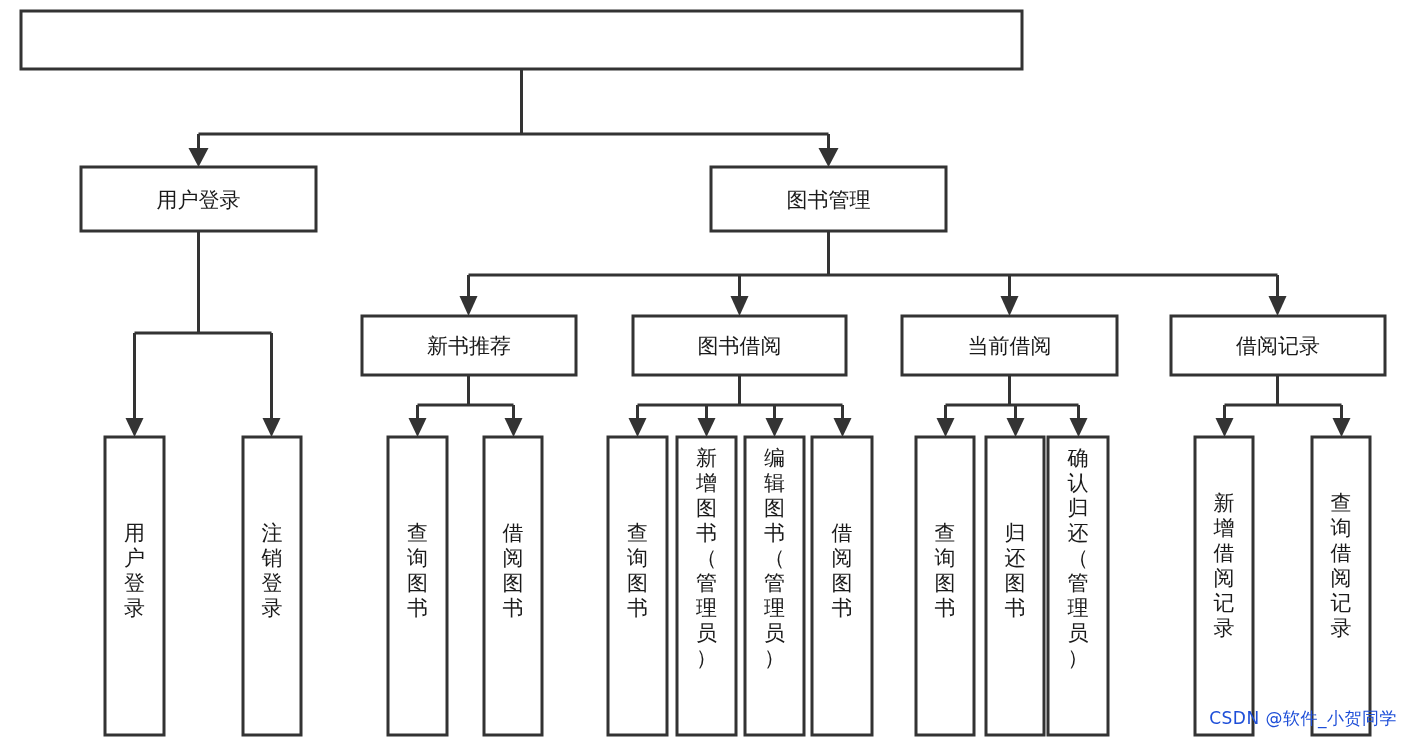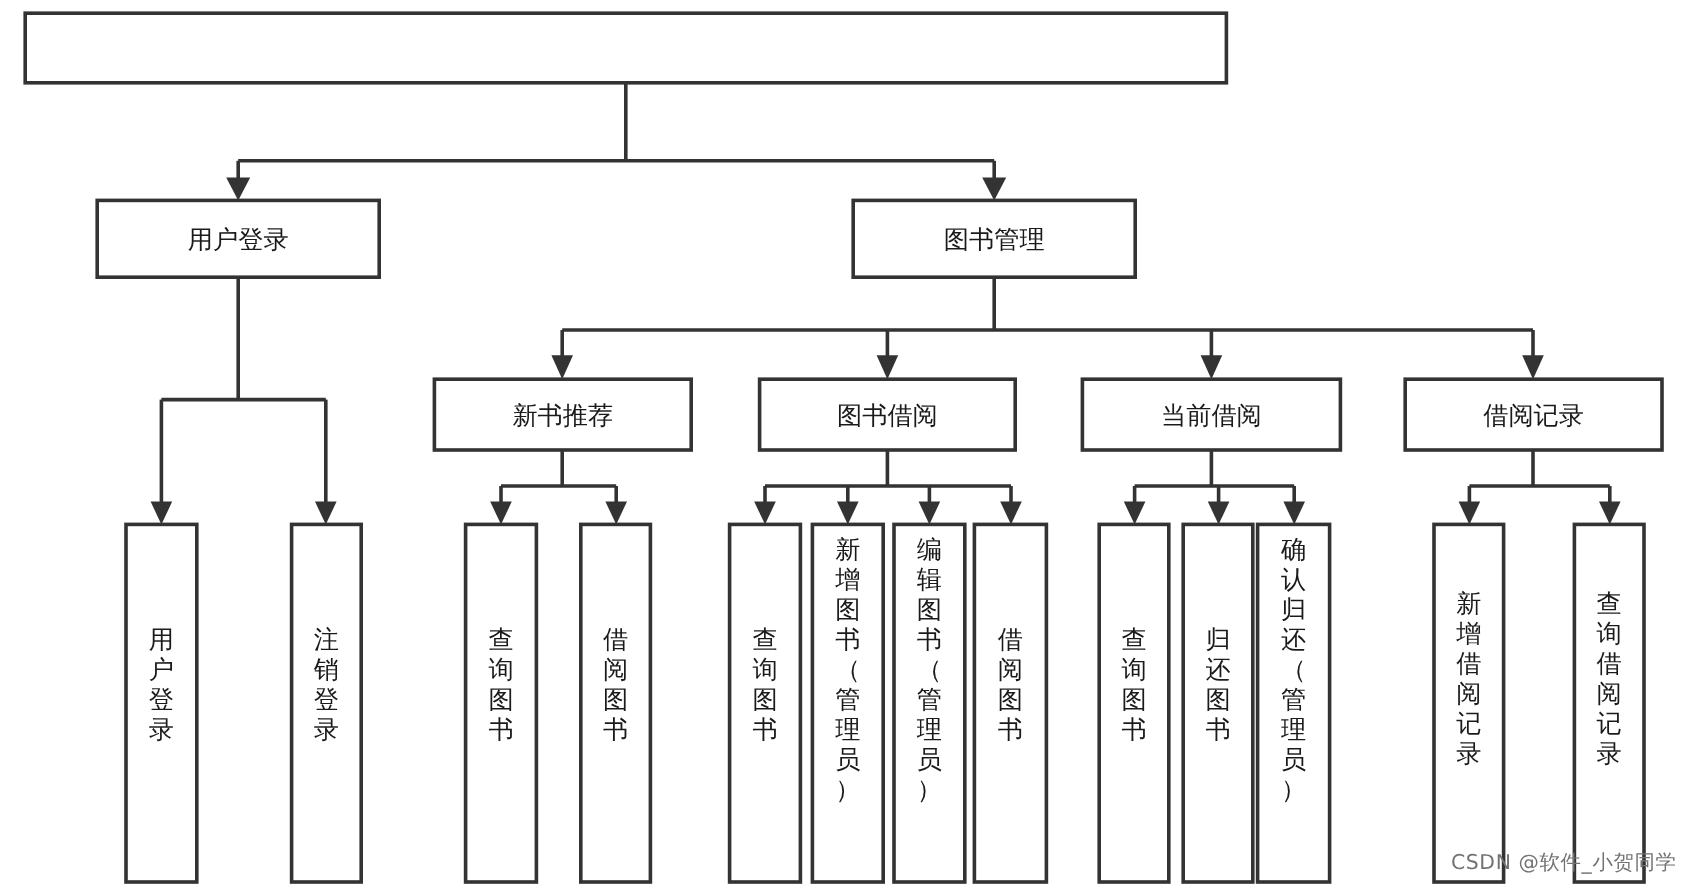--- a/index.html
+++ b/index.html
@@ -53,21 +53,21 @@
     font-size: 21px;
     fill: #1a1a1a;
     text-anchor: middle;
   }
   .watermark {
     position: absolute;
     right: 8px;
     bottom: 4px;
     font-family: "DejaVu Sans", "Liberation Sans", sans-serif;
     font-size: 17px;
-    color: #737373;
+    color: #1d4ed8;
     white-space: nowrap;
     letter-spacing: 0.5px;
     margin-left: 40px;
   }
 </style>
 </head>
 <body>
 
 <div id="diagram-root">
 

